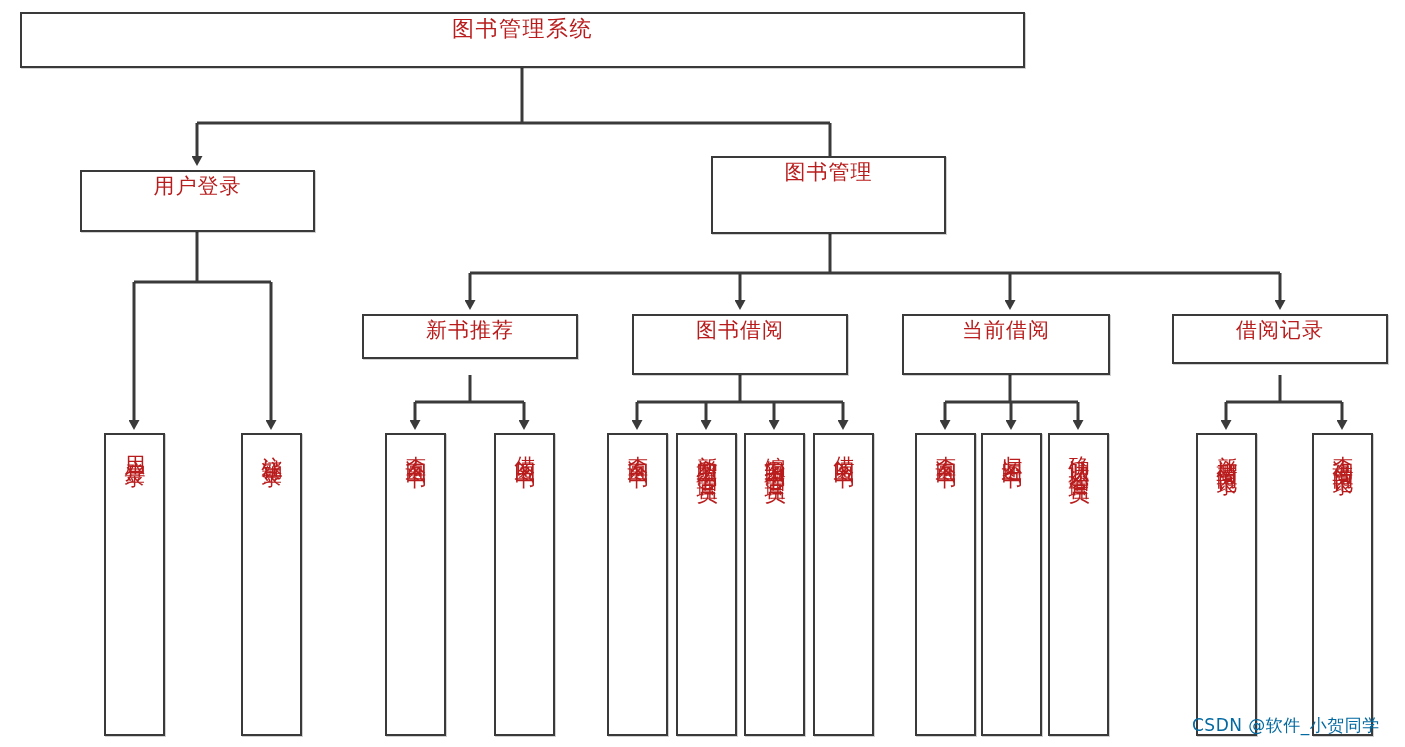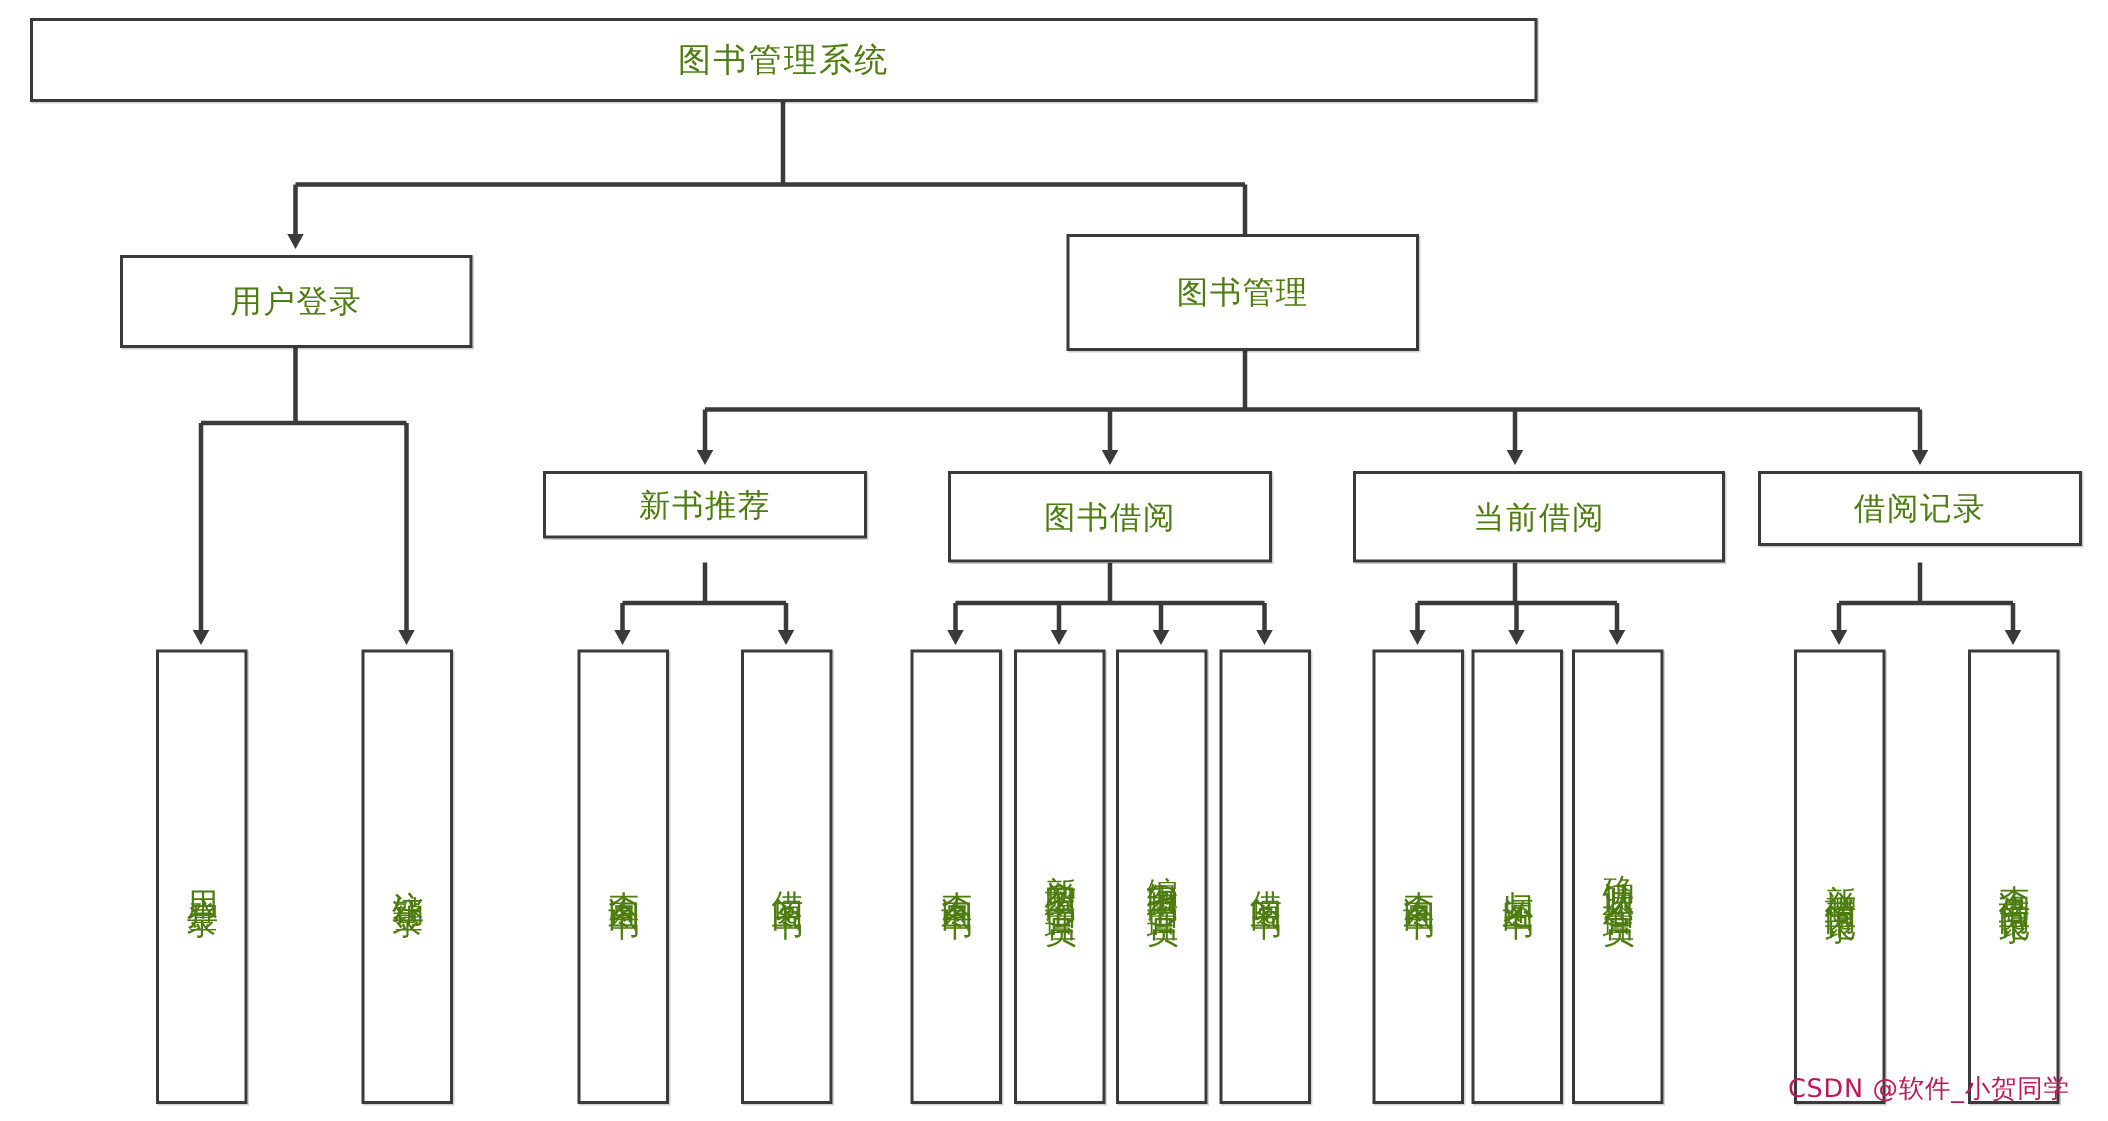--- a/index.html
+++ b/index.html
@@ -22,23 +22,23 @@
     width: 1405px;
     height: 747px;
     pointer-events: none;
   }
   .node {
     position: absolute;
     box-sizing: border-box;
     border: 2.5px solid #3a3a3a;
     background: #ffffff;
     display: flex;
-    align-items: center;
+    align-items: flex-start;
     justify-content: center;
-    color: #4d7c0f;
+    color: #b91c1c;
     box-shadow: 1px 1px 0 rgba(0,0,0,0.18);
   }
   .node-h {
     font-size: 21px;
     letter-spacing: 1px;
     white-space: nowrap;
   }
   .node-root {
     font-size: 22px;
     letter-spacing: 1.5px;
@@ -50,21 +50,21 @@
     letter-spacing: 4px;
     line-height: 1;
     padding: 4px 0;
     text-align: center;
   }
   .watermark {
     position: absolute;
     left: 1192px;
     top: 714px;
     font-size: 17px;
-    color: #be185d;
+    color: #0369a1;
     white-space: nowrap;
     letter-spacing: 0.5px;
   }
 </style>
 </head>
 <body>
 
 <div id="canvas">
 
   <svg id="wires" viewBox="0 0 1405 747">
@@ -127,21 +127,21 @@
   <div class="node node-h" style="left:711px; top:156px; width:235px; height:78px;">
     <span>图书管理</span>
   </div>
 
   <div class="node node-h" style="left:362px; top:314px; width:216px; height:45px;">
     <span>新书推荐</span>
   </div>
   <div class="node node-h" style="left:632px; top:314px; width:216px; height:61px;">
     <span>图书借阅</span>
   </div>
-  <div class="node node-h" style="left:902px; top:314px; width:248px; height:61px;">
+  <div class="node node-h" style="left:902px; top:314px; width:208px; height:61px;">
     <span>当前借阅</span>
   </div>
   <div class="node node-h" style="left:1172px; top:314px; width:216px; height:50px;">
     <span>借阅记录</span>
   </div>
 
   <div class="node" style="left:104px; top:433px; width:61px; height:303px;">
     <span class="node-v">用户登录</span>
   </div>
   <div class="node" style="left:241px; top:433px; width:61px; height:303px;">

